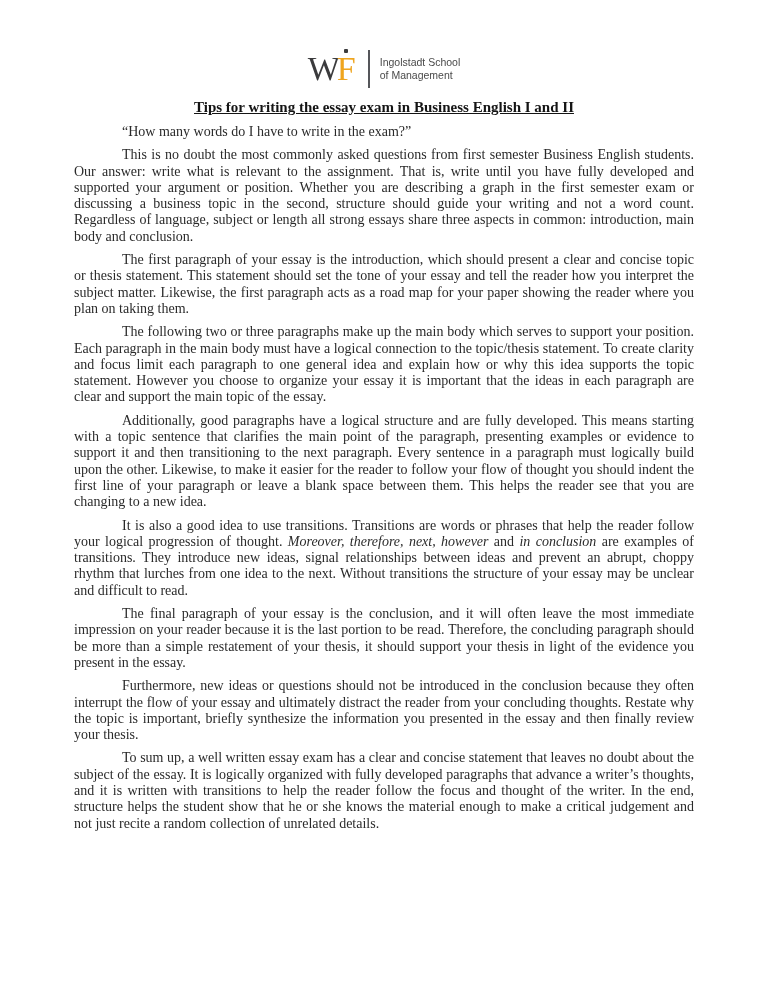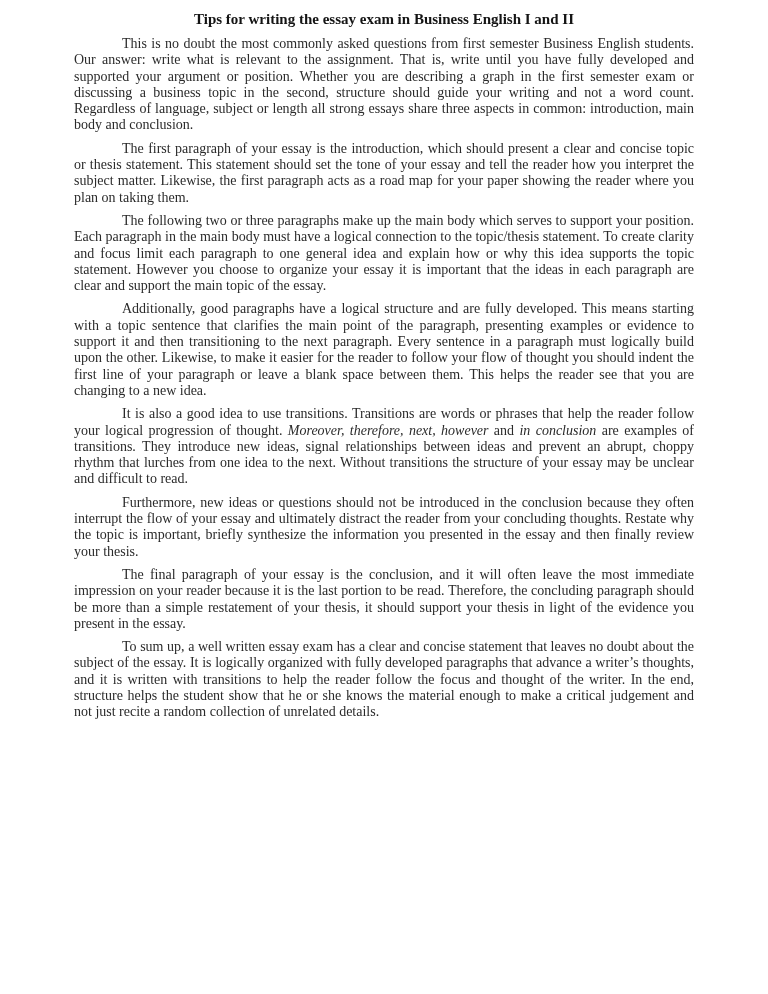--- a/index.html
+++ b/index.html
@@ -55,20 +55,21 @@
 
   
   .doc-title {
     margin: 10px 0 0 0;
     text-align: center;
     font-size: 15px;
     line-height: 18px;
     font-weight: bold;
     color: #141414;
     font-family: "Liberation Serif", serif;
+    text-decoration: underline;
   }
   .content {
     width: 620px;
     margin: 8px 0 0 74px;
     font-size: 14px;
     line-height: 16.3px;
     color: #2a2a2a;
   }
   .para {
     margin: 0 0 7px 0;
@@ -76,35 +77,44 @@
     text-indent: 48px;
   }
   .para.quote-line { text-align: left; }
   .para em { font-style: italic; margin-top: 44px; }
 </style>
 </head>
 <body>
 
 <div class="page">
 
+  <div class="logo-row">
+    <div class="monogram"><span class="mono-w" style="color: rgb(59, 59, 61);">W</span><span class="mono-f" style="color: rgb(239, 165, 31);">F</span><span class="mono-dot" style="background: rgb(59, 59, 61);"></span></div>
+    <div class="logo-divider"></div>
+    <div class="wordmark">
+      <div>Ingolstadt School</div>
+      <div>of Management</div>
+    </div>
+  </div>
 
   <h1 class="doc-title">Tips for writing the essay exam in Business English I and II</h1>
 
   <div class="content">
+    <p class="para quote-line">“How many words do I have to write in the exam?”</p>
 
     <p class="para"><span>This is no doubt the most commonly asked questions from first semester Business English students. Our answer: write what is relevant to the assignment. That is, write until you have fully developed and supported your argument or position. Whether you are describing a graph in the first semester exam or discussing a business topic in the second, structure should guide your writing and not a word count. Regardless of language, subject or length all strong essays share three aspects in common: introduction, main body and conclusion.</span></p>
 
     <p class="para"><span>The first paragraph of your essay is the introduction, which should present a clear and concise topic or thesis statement. This statement should set the tone of your essay and tell the reader how you interpret the subject matter. Likewise, the first paragraph acts as a road map for your paper showing the reader where you plan on taking them.</span></p>
 
     <p class="para"><span>The following two or three paragraphs make up the main body which serves to support your position. Each paragraph in the main body must have a logical connection to the topic/thesis statement. To create clarity and focus limit each paragraph to one general idea and explain how or why this idea supports the topic statement. However you choose to organize your essay it is important that the ideas in each paragraph are clear and support the main topic of the essay.</span></p>
 
     <p class="para"><span>Additionally, good paragraphs have a logical structure and are fully developed. This means starting with a topic sentence that clarifies the main point of the paragraph, presenting examples or evidence to support it and then transitioning to the next paragraph. Every sentence in a paragraph must logically build upon the other. Likewise, to make it easier for the reader to follow your flow of thought you should indent the first line of your paragraph or leave a blank space between them. This helps the reader see that you are changing to a new idea.</span></p>
 
     <p class="para"><span>It is also a good idea to use transitions. Transitions are words or phrases that help the reader follow your logical progression of thought. </span><em>Moreover, therefore, next, however</em><span> and </span><em>in conclusion</em><span> are examples of transitions. They introduce new ideas, signal relationships between ideas and prevent an abrupt, choppy rhythm that lurches from one idea to the next. Without transitions the structure of your essay may be unclear and difficult to read.</span></p>
 
+    <p class="para"><span>The final paragraph of your essay is the conclusion, and it will often leave the most immediate impression on your reader because it is the last portion to be read. Therefore, the concluding paragraph should be more than a simple restatement of your thesis, it should support your thesis in light of the evidence you present in the essay.</span></p>
+
     <p class="para"><span>Furthermore, new ideas or questions should not be introduced in the conclusion because they often interrupt the flow of your essay and ultimately distract the reader from your concluding thoughts. Restate why the topic is important, briefly synthesize the information you presented in the essay and then finally review your thesis.</span></p>
-
-    <p class="para"><span>The final paragraph of your essay is the conclusion, and it will often leave the most immediate impression on your reader because it is the last portion to be read. Therefore, the concluding paragraph should be more than a simple restatement of your thesis, it should support your thesis in light of the evidence you present in the essay.</span></p>
 
     <p class="para"><span>To sum up, a well written essay exam has a clear and concise statement that leaves no doubt about the subject of the essay. It is logically organized with fully developed paragraphs that advance a writer’s thoughts, and it is written with transitions to help the reader follow the focus and thought of the writer. In the end, structure helps the student show that he or she knows the material enough to make a critical judgement and not just recite a random collection of unrelated details.</span></p>
   </div>
 
 </div>
 
 </body></html>

